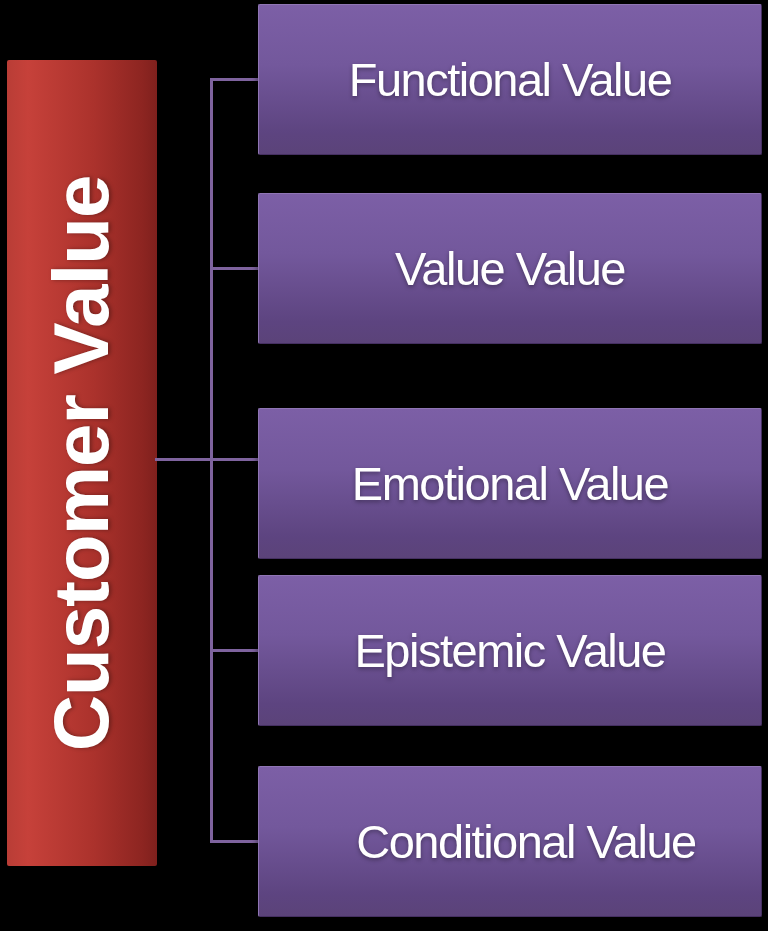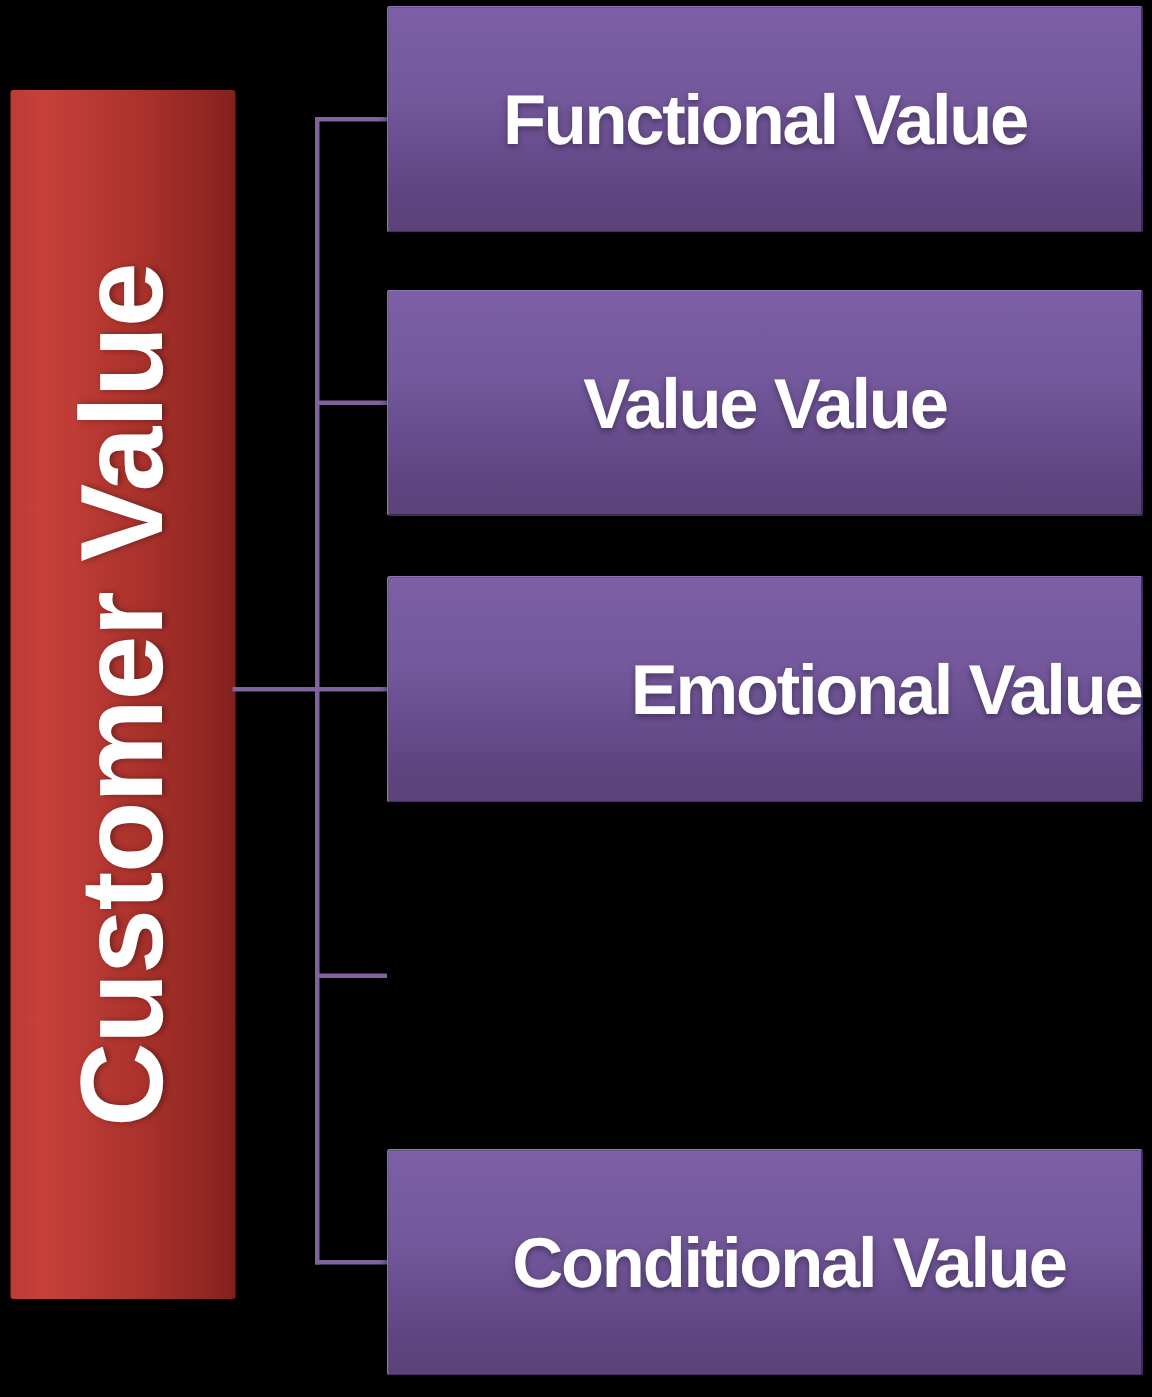--- a/index.html
+++ b/index.html
@@ -71,27 +71,27 @@
     border-right: 1px solid var(--branch-border-dark);
     border-bottom: 1px solid var(--branch-border-dark);
     border-radius: 2px;
     box-shadow: 0 3px 6px rgba(0,0,0,0.55);
     display: flex;
     align-items: center;
     justify-content: center;
   }
   .b0 { top: 4px; }
   .b1 { top: 193px; }
-  .b2 { top: 384px; justify-content: flex-end; }
+  .b2 { top: 408px; }
   .b3 { top: 575px; }
   .b4 { top: 766px; padding-left: 32px; }
   .branch-label {
     color: var(--text);
     font-size: 47px;
-    font-weight: 700;
+    font-weight: 400;
     letter-spacing: -1.5px;
     white-space: nowrap;
     text-shadow: 0 2px 4px rgba(0,0,0,0.35);
   }
 
   
   .connector {
     position: absolute;
     background: var(--connector);
   }
@@ -140,18 +140,21 @@
   </div>
 
   <div class="branch-box b1">
     <span class="branch-label">Value Value</span>
   </div>
 
   <div class="branch-box b2">
     <span class="branch-label">Emotional Value</span>
   </div>
 
+  <div class="branch-box b3">
+    <span class="branch-label">Epistemic Value</span>
+  </div>
 
   <div class="branch-box b4">
     <span class="branch-label">Conditional Value</span>
   </div>
 
 </div>
 
 </body></html>

